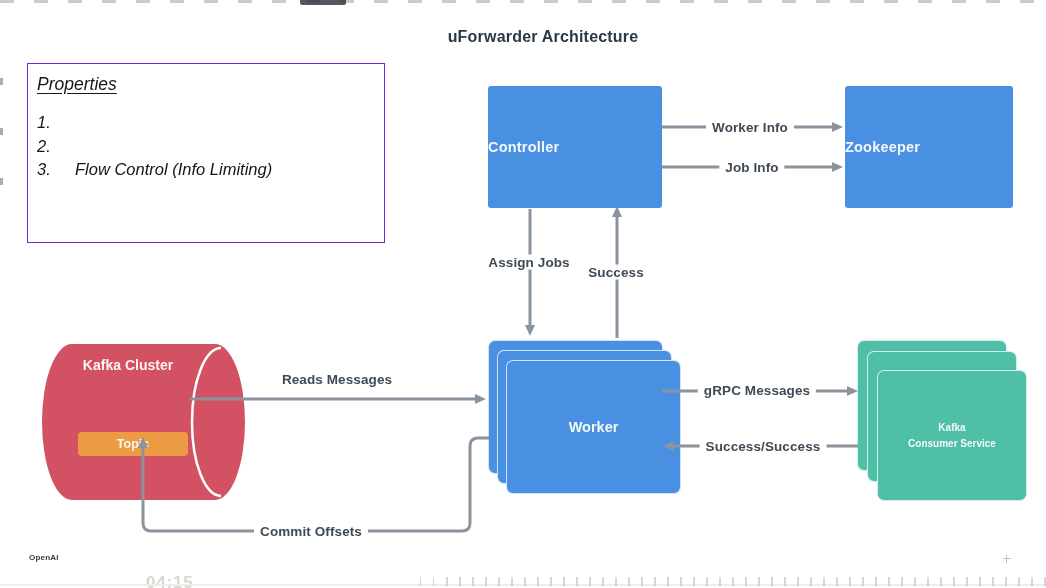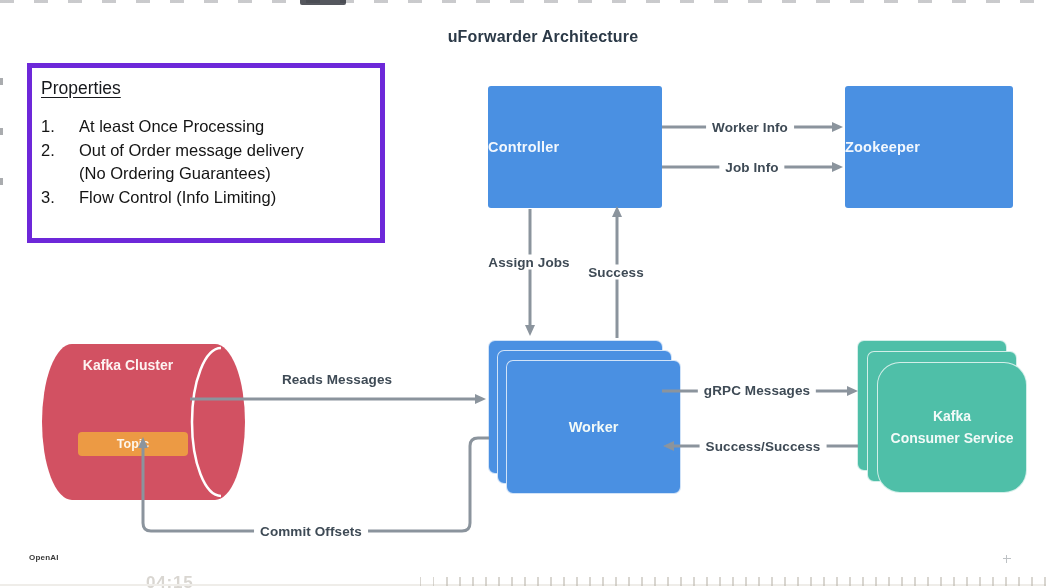--- a/index.html
+++ b/index.html
@@ -24,21 +24,21 @@
       linear-gradient(#9aa0a6,#9aa0a6) center/1.2px 8px no-repeat;}
   .watermark{position:absolute;left:29px;top:553px;font-size:8px;font-weight:700;color:#3a3a3a;letter-spacing:.2px;}
   .timestamp{position:absolute;left:146px;top:573px;font-size:17px;font-weight:700;color:#d9d6d1;letter-spacing:.8px;}
 
   
   .diagram-title{position:absolute;left:543px;top:28px;transform:translateX(-50%);
     font-size:16px;font-weight:700;color:var(--c-title,#2b3947);letter-spacing:.2px;white-space:nowrap;}
 
   
   .props-box{position:absolute;left:27px;top:63px;width:358px;height:180px;box-sizing:border-box;
-    border:5px solid #6d28d9;background:#fff;padding:10px 10px 0 9px;color:#141414;}
+    border:1px solid #6d28d9;background:#fff;padding:10px 10px 0 9px;color:#141414;font-style:italic;}
   .props-heading{font-size:17.5px;text-decoration:underline;text-underline-offset:3px;margin:0 0 16px 0;color:#16181c;}
   .props-list{font-size:16.5px;line-height:23.5px;}
   .props-row{display:flex;}
   .props-num{width:38px;flex:0 0 38px;}
   .props-text{white-space:pre-line;}
 
   
   .node{position:absolute;display:flex;align-items:center;justify-content:flex-start;
     background:var(--c-blue,#4a90e2);border-radius:3px;color:#f2f7fd;font-weight:700;font-size:14.5px;letter-spacing:.2px;}
   .node-controller{left:488px;top:86px;width:174px;height:122px;}
@@ -51,21 +51,21 @@
     color:#f2faf8;font-weight:700;text-align:center;}
   .stack-worker{left:488px;top:340px;width:174px;height:156px;}
   .stack-worker .card{width:175px;height:134px;background:var(--c-blue,#4a90e2);}
   .stack-worker .c0{left:0;top:0;}
   .stack-worker .c1{left:9px;top:10px;}
   .stack-worker .c2{left:18px;top:20px;font-size:14.5px;}
   .stack-kcs{left:857px;top:340px;width:172px;height:155px;}
   .stack-kcs .card{width:150px;height:131px;background:var(--c-teal,#4fbfa8);}
   .stack-kcs .c0{left:0;top:0;}
   .stack-kcs .c1{left:10px;top:11px;}
-  .stack-kcs .c2{left:20px;top:22px;font-size:14px;line-height:1.55;white-space:pre-line;border-radius:23px;}
+  .stack-kcs .c2{left:20px;top:30px;font-size:10px;line-height:1.55;white-space:pre-line;}
 
   
   .cylinder-svg{position:absolute;left:42px;top:343px;}
   .kafka-label{position:absolute;left:128px;top:357px;transform:translateX(-50%);
     color:#fdf3f2;font-weight:700;font-size:14px;white-space:nowrap;text-align:center;}
   .topic-badge{position:absolute;left:78px;top:388px;width:110px;height:24px;border-radius:4px;
     background:var(--c-orange,#ec9a44);display:flex;align-items:center;justify-content:center;
     color:#fdf6ec;font-weight:700;font-size:12.5px;margin-top:44px;}
 
   
@@ -83,27 +83,24 @@
 <div class="left-tick" style="top:178px"></div>
 
 <div class="diagram-title">uForwarder Architecture</div>
 
 <div class="props-box">
   <div class="props-heading">Properties</div>
   <div class="props-list">
 
       <div class="props-row">
         <span class="props-num">1.</span>
-        <span class="props-text">At least Once Processing</span>
       </div>
 
       <div class="props-row">
         <span class="props-num">2.</span>
-        <span class="props-text">Out of Order message delivery
-(No Ordering Guarantees)</span>
       </div>
 
       <div class="props-row">
         <span class="props-num">3.</span>
         <span class="props-text">Flow Control (Info Limiting)</span>
       </div>
     </div>
 </div>
 
 <svg class="cylinder-svg" width="204" height="158" viewBox="0 0 204 158">

